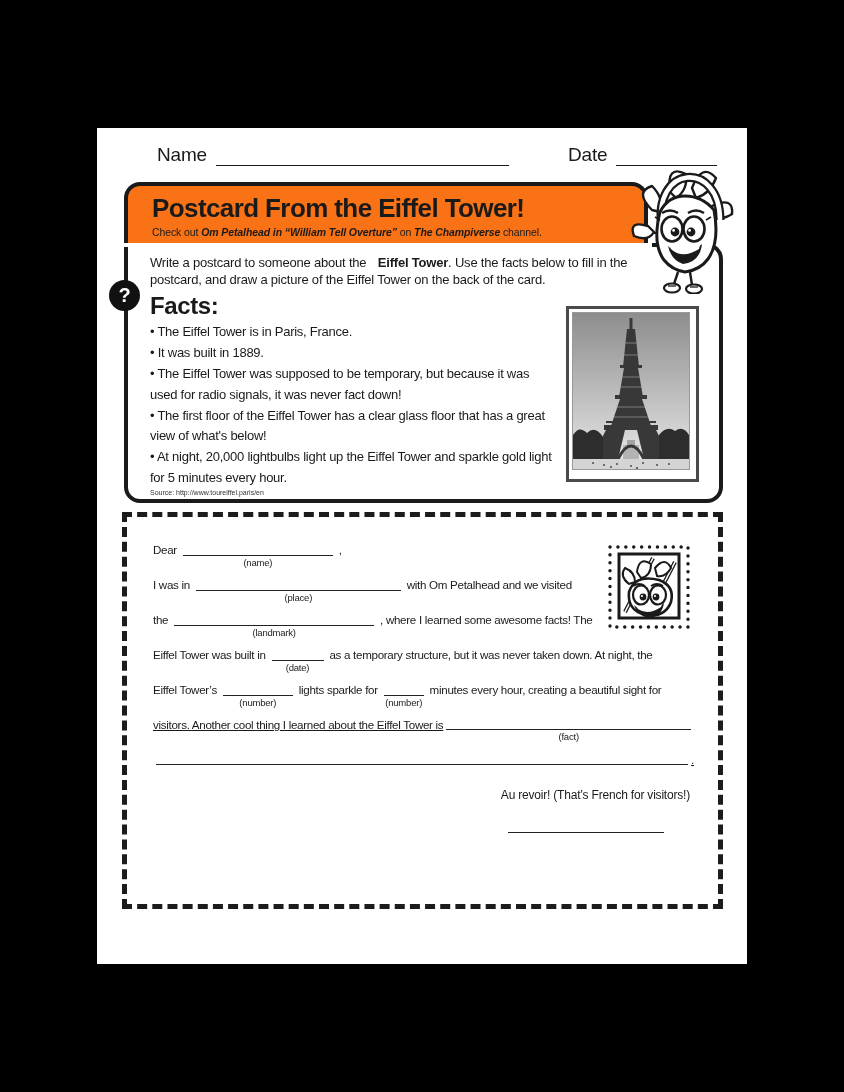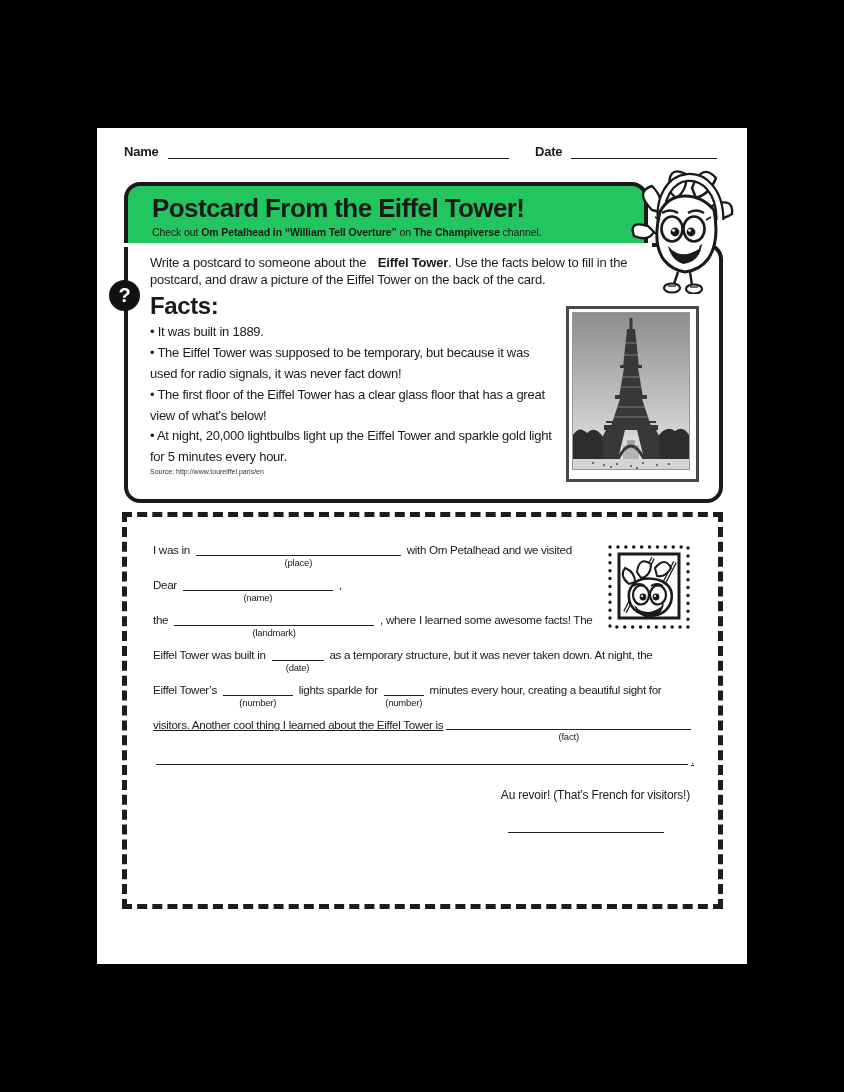--- a/index.html
+++ b/index.html
@@ -10,32 +10,32 @@
   }
   .paper {
     position:absolute; left:97px; top:128px; width:650px; height:836px;
     background:#fff;
   }
 
   
   .hdr-group { position:absolute; display:flex; align-items:flex-end; gap:9px; }
   .hdr-name  { left:27px; top:16px; width:385px; }
   .hdr-date  { left:438px; top:16px; width:182px; }
-  .hdr-label { font-weight:700; font-size:13px; letter-spacing:-0.2px; }
+  .hdr-label { font-weight:400; font-size:19px; letter-spacing:-0.2px;margin-left:33px; }
   .hdr-rule  { flex:1; border-bottom:1.8px solid #1a1a1a; height:13px; }
 
   
   .tb-head {
     position:absolute; left:27px; top:54px; width:524px; height:61px;
     border:4px solid #1a1a1a; border-bottom:none; border-radius:16px 16px 0 0;
-    background:#22c55e; padding:7px 10px 0 24px; z-index:2;
+    background:#f97316; padding:7px 10px 0 24px; z-index:2;
   }
   .tb-title { font-size:26px; font-weight:700; letter-spacing:-0.6px; white-space:nowrap; }
   .tb-sub   { font-size:10.5px; margin-top:2px; letter-spacing:-0.1px; }
-  .tb-sub b { font-weight:700; }
+  .tb-sub b { font-weight:700;font-style:italic; }
   .tb-separator {
     position:absolute; left:31px; top:104px; width:589px; height:0;
     border-top:2.5px solid #1a1a1a; z-index:1;
   }
   .tb-body {
     position:absolute; left:27px; top:115px; width:599px; height:260px;
     border:4px solid #1a1a1a; border-radius:0 16px 16px 16px;
     background:#fff; z-index:2; padding:7px 20px 8px 22px;
     display:flex; flex-direction:column;
   }
@@ -109,20 +109,21 @@
 
     <div class="tb-body">
       <div class="tb-topmask"></div>
       <div class="facts-badge">?</div>
 
       <div class="intro"><span>Write a postcard to someone about the </span><b>Eiffel Tower</b><span>.  Use the facts below to fill in the postcard, and draw a picture of the Eiffel Tower on the back of the card.</span></div>
 
       <div class="facts-row">
         <div class="facts-col">
           <div class="facts-heading">Facts:</div>
+          <div class="fact">• The Eiffel Tower is in Paris, France.</div>
           <div class="fact">• It was built in 1889.</div>
           <div class="fact">• The Eiffel Tower was supposed to be temporary, but because it was used for radio signals, it was never fact down!</div>
           <div class="fact">• The first floor of the Eiffel Tower has a clear glass floor that has a great view of what's below!</div>
           <div class="fact">• At night, 20,000 lightbulbs light up the Eiffel Tower and sparkle gold light for 5 minutes every hour.</div>
           <div class="source">Source: http://www.toureiffel.paris/en</div>
         </div>
 
         <div class="photo">
           <svg width="116" height="156" viewBox="0 0 116 156">
             <defs>
@@ -209,25 +210,25 @@
       <path d="M66,126 L68,139" fill="none" stroke="#1a1a1a" stroke-width="2.4"></path>
       <ellipse cx="48" cy="142" rx="8" ry="4.5" fill="#fff" stroke="#1a1a1a" stroke-width="2.2"></ellipse>
       <ellipse cx="70" cy="143" rx="8" ry="4.5" fill="#fff" stroke="#1a1a1a" stroke-width="2.2"></ellipse>
       <line x1="44" y1="140" x2="52" y2="140" stroke="#1a1a1a" stroke-width="1.3"></line>
       <line x1="66" y1="141" x2="74" y2="141" stroke="#1a1a1a" stroke-width="1.3"></line>
     </svg>
 
     <div class="postcard">
 
       <div class="pline">
+        <span>Dear </span><span class="blank" style="width:150px"><span class="lbl">(name)</span></span><span> ,</span>
+      </div>
+
+      <div class="pline">
         <span>I was in </span><span class="blank" style="width:205px"><span class="lbl">(place)</span></span><span> with Om Petalhead and we visited</span>
-      </div>
-
-      <div class="pline">
-        <span>Dear </span><span class="blank" style="width:150px"><span class="lbl">(name)</span></span><span> ,</span>
       </div>
 
       <div class="pline">
         <span>the </span><span class="blank" style="width:200px"><span class="lbl">(landmark)</span></span><span> , where I learned some awesome facts! The</span>
       </div>
 
       <div class="pline">
         <span>Eiffel Tower was built in </span><span class="blank" style="width:52px"><span class="lbl">(date)</span></span><span> as a temporary structure, but it was never taken down. At night, the</span>
       </div>
 

